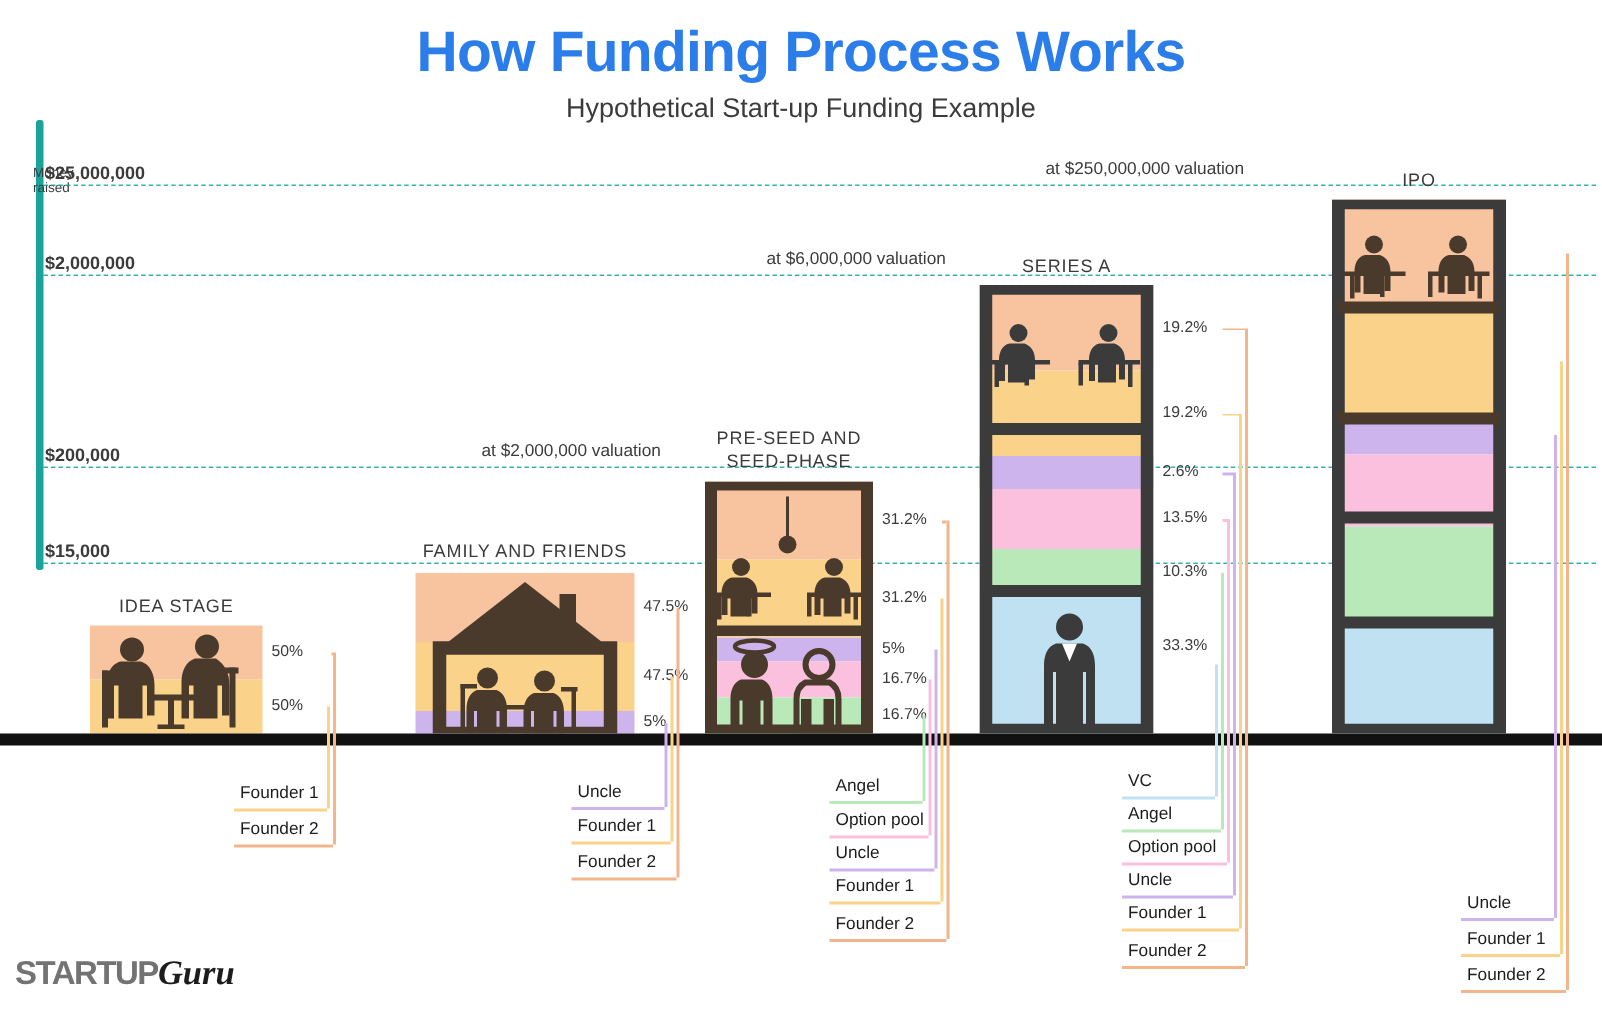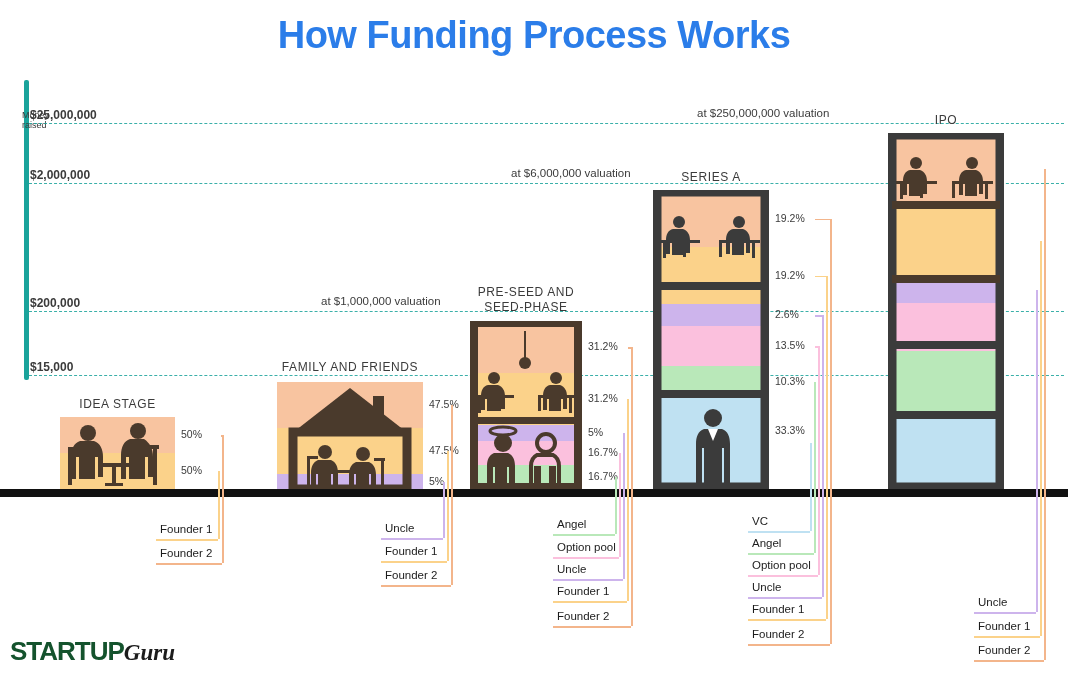--- a/index.html
+++ b/index.html
@@ -60,43 +60,44 @@
   .art{position:absolute;overflow:hidden;}
 
   
   .conn{position:absolute;}
   .leg{
     position:absolute;font-size:11.5px;color:#1c1c1c;white-space:nowrap;
   }
 
   
   #logo{left:10px;top:636px;}
-  #logo .lg1{font-size:26px;font-weight:bold;color:#14532d;letter-spacing:-1px;font-family:"Liberation Sans",sans-serif;}
+  #logo .lg1{font-size:22px;font-weight:bold;color:#737373;letter-spacing:-1px;font-family:"Liberation Sans",sans-serif;}
   #logo .lg2{font-size:23px;font-style:italic;color:#1c1c1c;font-family:"Liberation Serif",serif;font-weight:bold;}
 </style>
 </head>
 <body>
 
 <div id="stage">
 
   <div class="abs" id="title">How Funding Process Works</div>
+  <div class="abs" id="subtitle">Hypothetical Start-up Funding Example</div>
 
   <div class="abs" id="axis-line"></div>
   <div class="abs" id="axis-caption" style="white-space:pre-line;">Money
 raised</div>
   <div id="axis-group">
       <div class="abs gridline" style="left:29px;top:123px;width:1035px;"></div>
       <div class="abs axis-label" style="left:30px;top:108px;">$25,000,000</div>
       <div class="abs valuation" style="left:697px;top:107px;">at $250,000,000 valuation</div>
       <div class="abs gridline" style="left:29px;top:183px;width:1035px;"></div>
       <div class="abs axis-label" style="left:30px;top:168px;">$2,000,000</div>
       <div class="abs valuation" style="left:511px;top:167px;">at $6,000,000 valuation</div>
       <div class="abs gridline" style="left:29px;top:311px;width:1035px;"></div>
       <div class="abs axis-label" style="left:30px;top:296px;">$200,000</div>
-      <div class="abs valuation" style="left:321px;top:295px;">at $1,000,000 valuation</div>
+      <div class="abs valuation" style="left:321px;top:295px;">at $2,000,000 valuation</div>
       <div class="abs gridline" style="left:29px;top:375px;width:1035px;"></div>
       <div class="abs axis-label" style="left:30px;top:360px;">$15,000</div>
     </div>
 
   <div id="stages-group">
       <div class="abs stage-title" style="left:15px;top:397px;width:205px;">IDEA STAGE</div>
       <div class="abs seg" style="left:60px;top:417px;width:115px;height:36px;background:#f8c4a0;"></div>
       <div class="abs seg" style="left:60px;top:453px;width:115px;height:36px;background:#fbd28a;"></div>
       <div class="abs art" style="left:60px;top:417px;width:115px;height:72px;"><svg width="115" height="72" viewBox="0 0 115 72">
   <g fill="#4a3a2c">

